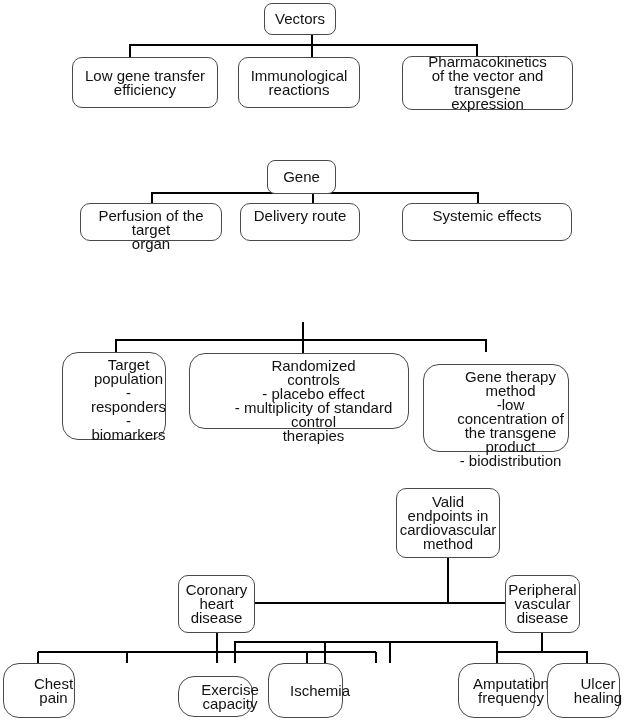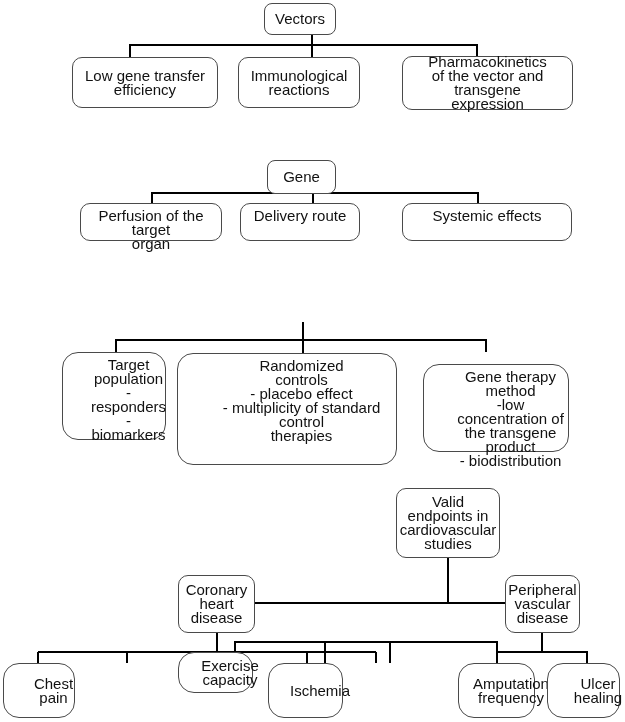--- a/index.html
+++ b/index.html
@@ -91,40 +91,40 @@
 
   <div class="node r8" style="left:267px;top:160px;width:69px;height:34px">Gene</div>
   <div class="node v-top" style="left:80px;top:203px;width:142px;height:38px">Perfusion of the target
 organ</div>
   <div class="node v-top" style="left:240px;top:203px;width:120px;height:38px">Delivery route</div>
   <div class="node v-top" style="left:402px;top:203px;width:170px;height:38px">Systemic effects</div>
 
   <div class="node v-top r12" style="left:62px;top:352px;width:104px;height:88px">Target population
 - responders
 - biomarkers</div>
-  <div class="node v-top r12" style="left:177px;top:353px;width:220px;height:112px">Randomized
+  <div class="node v-top r12" style="left:189px;top:353px;width:220px;height:76px">Randomized
 controls
 - placebo effect
 - multiplicity of standard control
 therapies</div>
   <div class="node v-top r12" style="left:423px;top:364px;width:146px;height:88px">Gene therapy method
 -low concentration of
 the transgene product
 - biodistribution</div>
 
   <div class="node" style="left:396px;top:488px;width:104px;height:70px">Valid endpoints in
 cardiovascular
-studies</div>
+method</div>
   <div class="node" style="left:178px;top:575px;width:77px;height:58px">Coronary
 heart
 disease</div>
   <div class="node" style="left:505px;top:575px;width:75px;height:58px">Peripheral
 vascular
 disease</div>
   <div class="node r12" style="left:3px;top:663px;width:72px;height:55px">Chest pain</div>
-  <div class="node r12" style="left:178px;top:652px;width:75px;height:41px">Exercise
+  <div class="node r12" style="left:178px;top:676px;width:75px;height:41px">Exercise
 capacity</div>
   <div class="node r12" style="left:268px;top:663px;width:75px;height:55px">Ischemia</div>
   <div class="node r12" style="left:458px;top:663px;width:77px;height:55px">Amputation
 frequency</div>
   <div class="node r12" style="left:547px;top:663px;width:73px;height:55px">Ulcer healing</div>
 
 </div>
 
 </body></html>

